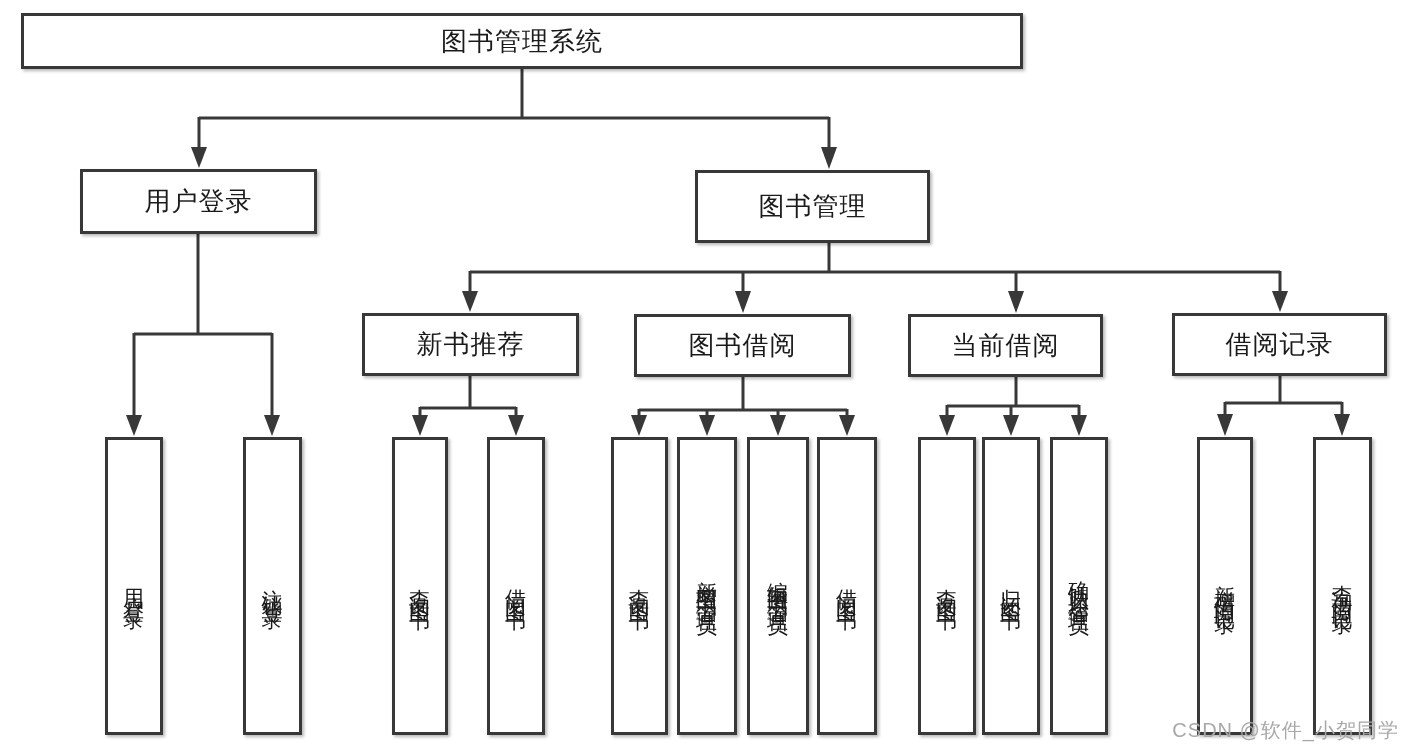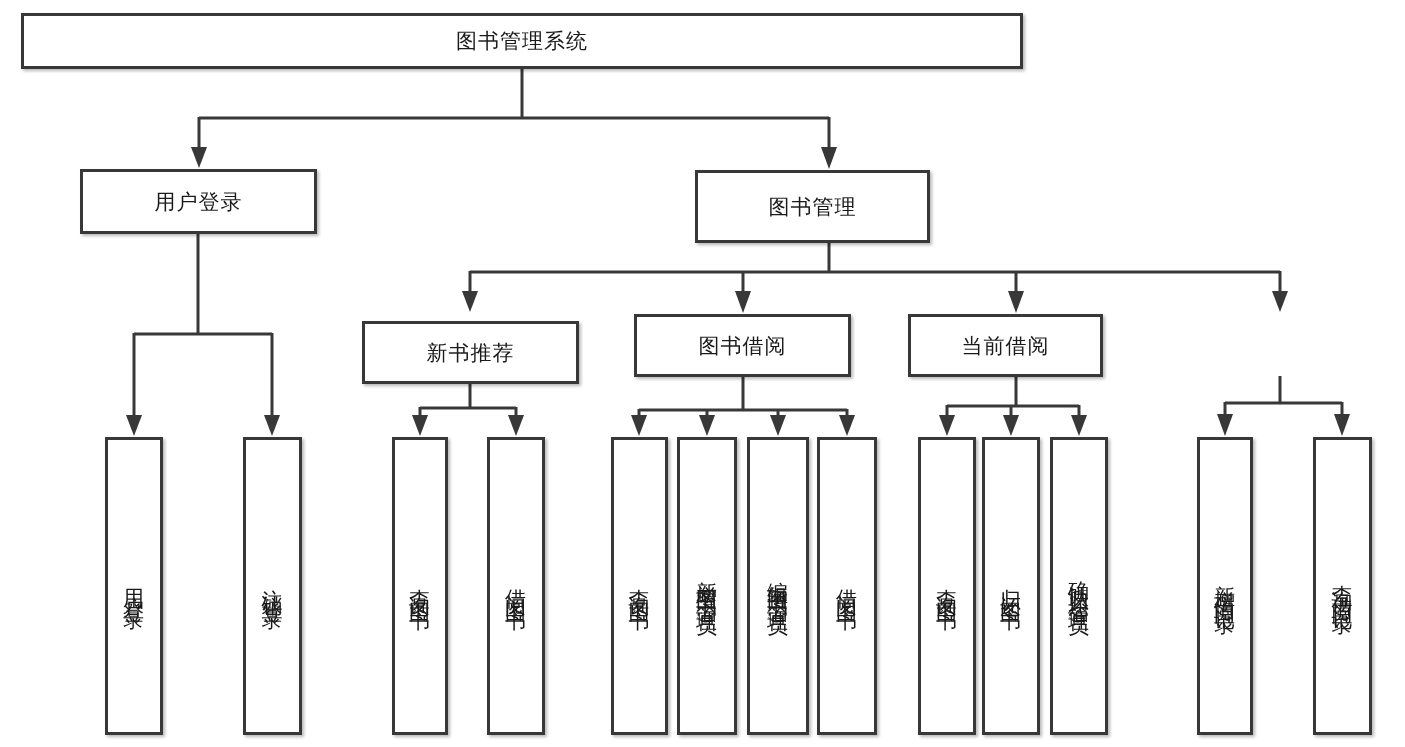--- a/index.html
+++ b/index.html
@@ -21,21 +21,21 @@
     box-sizing: border-box;
     border: 3px solid #383838;
     background: #ffffff;
     display: flex;
     align-items: center;
     justify-content: center;
     color: #1a1a1a;
     box-shadow: 2px 2px 3px rgba(0,0,0,0.28);
     z-index: 2;
   }
-  .node.h { font-size: 21px; letter-spacing: 1px; }
+  .node.h { font-size: 26px; letter-spacing: 1px; }
   .node.v {
     writing-mode: vertical-rl;
     font-size: 21px;
     letter-spacing: 7px;
     line-height: 1;
   }
   .watermark {
     position: absolute;
     right: 6px;
     bottom: 3px;
@@ -122,36 +122,38 @@
       <polygon points="1217,414 1233,414 1225,436"></polygon>
       <polygon points="1334,414 1350,414 1342,436"></polygon>
     </g>
   </svg>
 
   <div class="node h" style="left:21px; top:13px; width:1002px; height:56px;">图书管理系统</div>
 
   <div class="node h" style="left:80px; top:169px; width:237px; height:65px;">用户登录</div>
   <div class="node h" style="left:695px; top:170px; width:235px; height:73px;">图书管理</div>
 
-  <div class="node h" style="left:362px; top:313px; width:217px; height:63px;margin-top:8px;">新书推荐</div>
+  <div class="node h" style="left:362px; top:313px; width:217px; height:63px;">新书推荐</div>
   <div class="node h" style="left:634px; top:314px; width:217px; height:63px;text-align:center;">图书借阅</div>
   <div class="node h" style="left:908px; top:314px; width:195px; height:63px;">当前借阅</div>
+  <div class="node h" style="left:1172px; top:313px; width:215px; height:63px;">借阅记录</div>
 
   <div class="node v" style="left:105px; top:437px; width:58px; height:298px;">用户登录</div>
   <div class="node v" style="left:243px; top:437px; width:59px; height:298px;">注销登录</div>
 
   <div class="node v" style="left:392px; top:437px; width:56px; height:298px;">查询图书</div>
   <div class="node v" style="left:487px; top:437px; width:58px; height:298px;">借阅图书</div>
 
   <div class="node v" style="left:611px; top:437px; width:57px; height:298px;">查询图书</div>
   <div class="node v" style="left:677px; top:437px; width:60px; height:298px; letter-spacing:5px;">新增图书（管理员）</div>
   <div class="node v" style="left:747px; top:437px; width:62px; height:298px; letter-spacing:5px;">编辑图书（管理员）</div>
   <div class="node v" style="left:817px; top:437px; width:60px; height:298px;">借阅图书</div>
 
   <div class="node v" style="left:918px; top:437px; width:58px; height:298px;">查询图书</div>
   <div class="node v" style="left:982px; top:437px; width:58px; height:298px;">归还图书</div>
   <div class="node v" style="left:1050px; top:437px; width:58px; height:298px; letter-spacing:5px;">确认归还（管理员）</div>
 
   <div class="node v" style="left:1197px; top:437px; width:56px; height:298px; letter-spacing:6px;">新增借阅记录</div>
   <div class="node v" style="left:1313px; top:437px; width:59px; height:298px; letter-spacing:6px;">查询借阅记录</div>
 
+  <div class="watermark">CSDN @软件_小贺同学</div>
 
 </div>
 
 </body></html>

